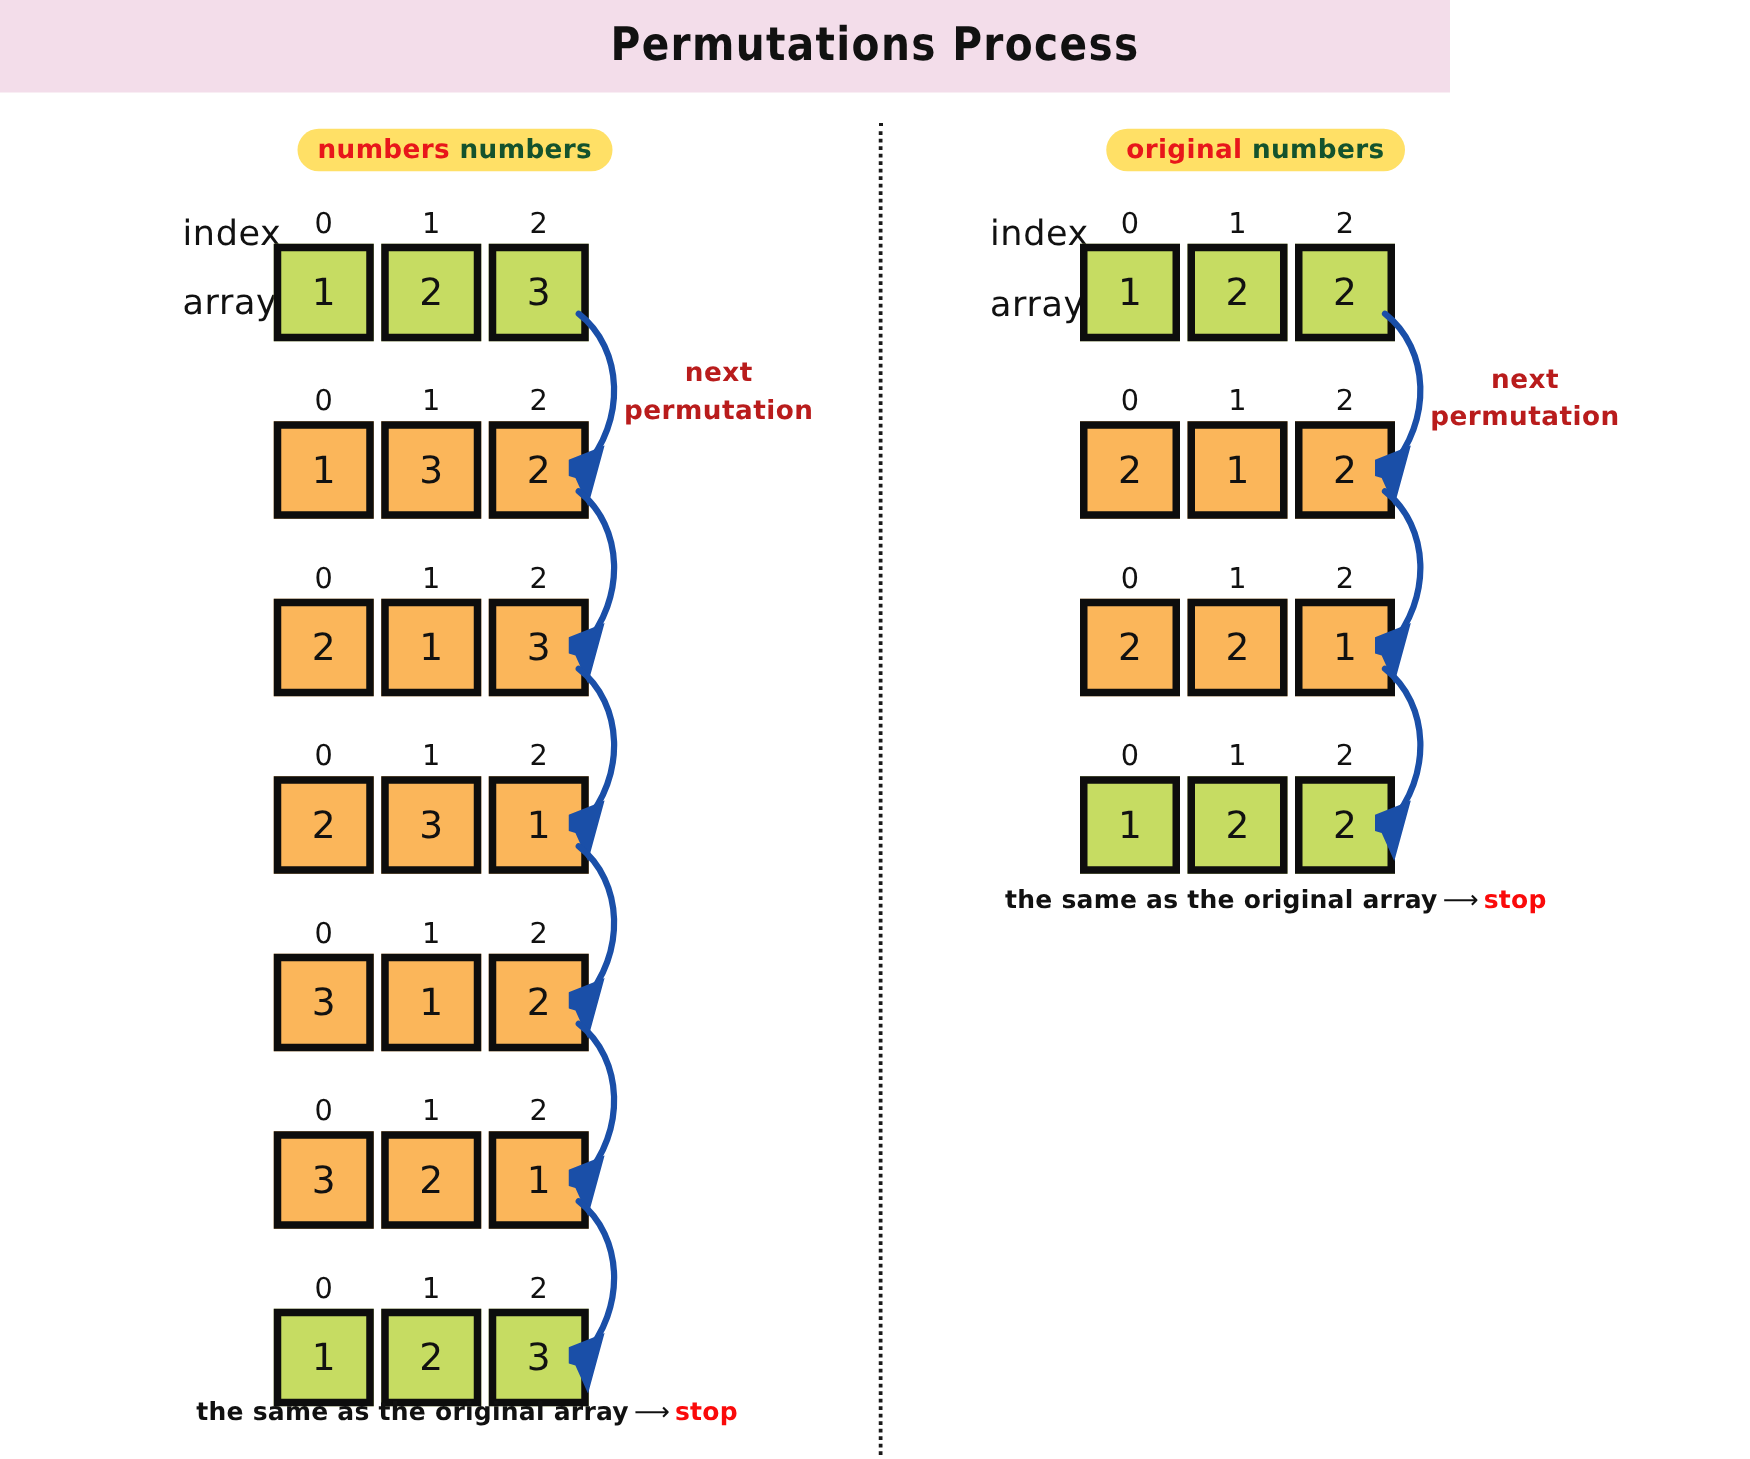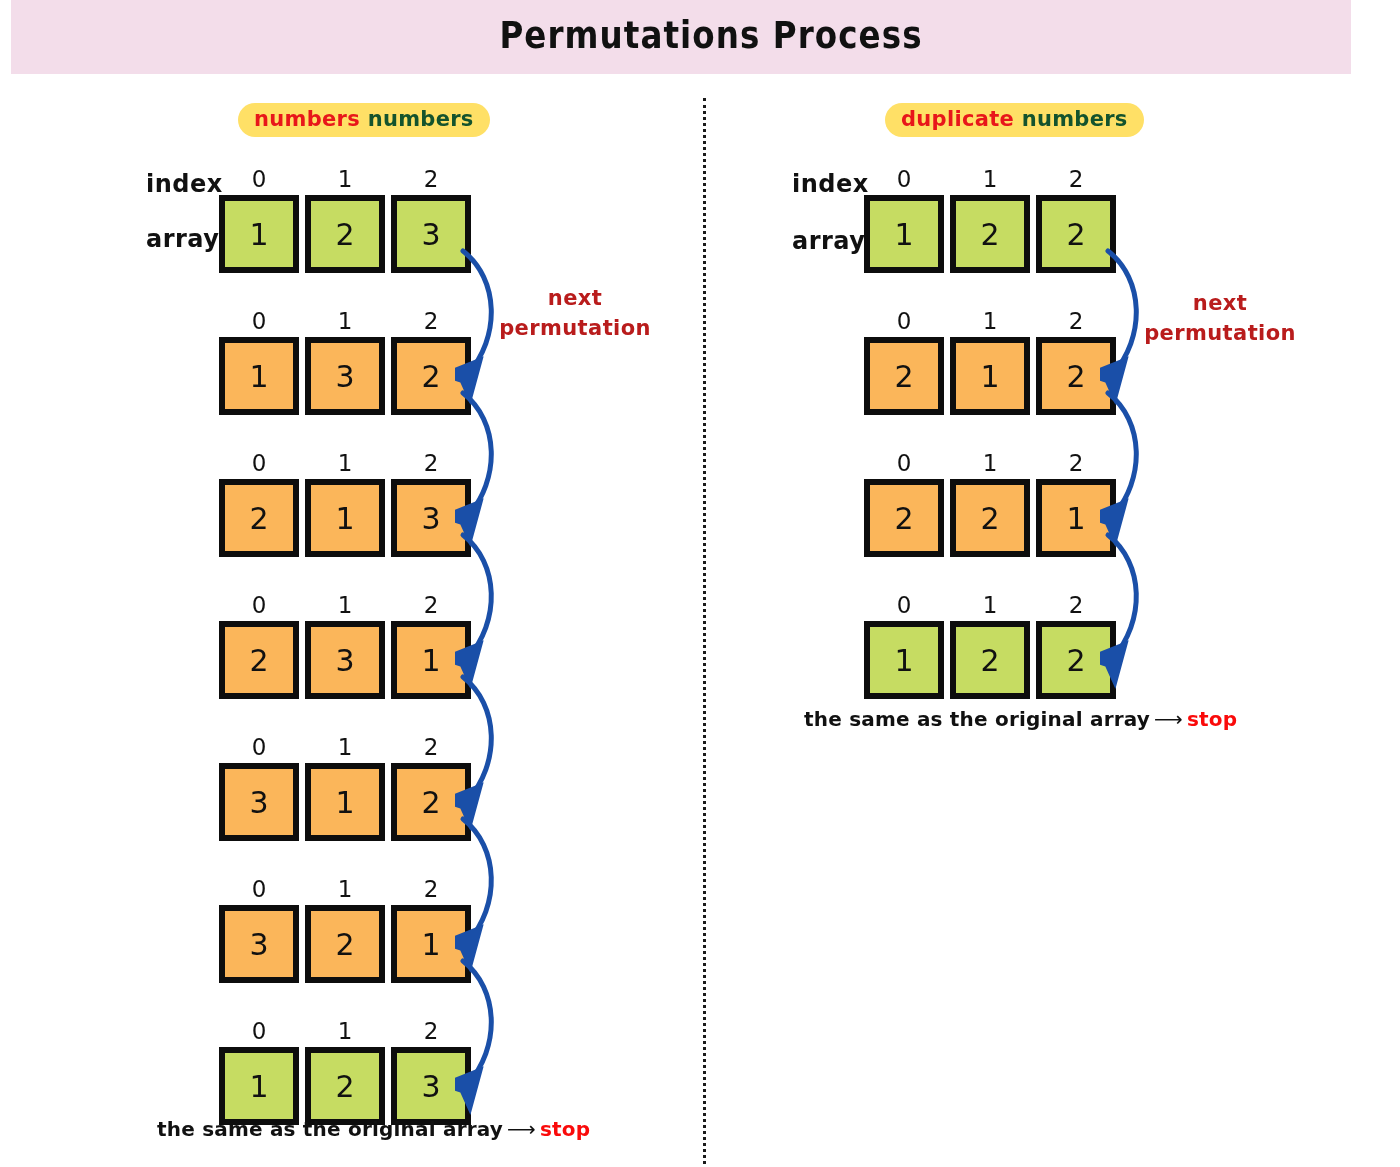--- a/index.html
+++ b/index.html
@@ -12,22 +12,22 @@
     height: 1167px;
     position: relative;
     overflow: hidden;
     font-family: "DejaVu Sans", sans-serif;
     -webkit-font-smoothing: antialiased;
   }
 
   
   .title-banner {
     position: absolute;
-    left: 11px; top: 0;
-    width: 1340px;
+    left: 0; top: 0;
+    width: 1160px;
     height: 74px;
     background: #f3ddea;
   }
   .title-text {
     position: absolute;
     left: 0; top: 0;
     width: 1400px;
     height: 74px;
     line-height: 72px;
     text-align: center;
@@ -71,22 +71,22 @@
     font-size: 21px;
     font-weight: bold;
     letter-spacing: 0.3px;
   }
   .pill .kw  { color: #e8161a; }
   .pill .rest{ color: #14532d; }
 
   
   .side-label {
     position: absolute;
-    font-size: 24px;
-    font-weight: bold;
+    font-size: 28px;
+    font-weight: normal;
     color: #111;
     letter-spacing: 0.5px;
   }
 
   
   .arrow-row {
     position: absolute;
     height: 110px;
   }
   .cells {
@@ -315,21 +315,21 @@
 
   <div class="footnote" style="left:157px; top:1117px;">
     <span>the same as the original array</span><span class="arrowglyph">⟶</span><span class="stop">stop</span>
   </div>
 </div>
 
 <div class="panel" id="panel-right">
 
   <div class="pill-wrap" id="pill-right" style="left:182px;">
     <span class="pill">
-      <span class="kw">duplicate</span><span class="rest"> numbers</span>
+      <span class="kw">original</span><span class="rest"> numbers</span>
     </span>
   </div>
 
   <div class="side-label" style="left:89px; top:170px;">index</div>
   <div class="side-label" style="left:89px; top:227px;">array</div>
 
   <div class="arrow-row" style="left:161px; top:165px;">
     <div class="cells">
       <div class="cell-wrap">
         <div class="idx">0</div>

